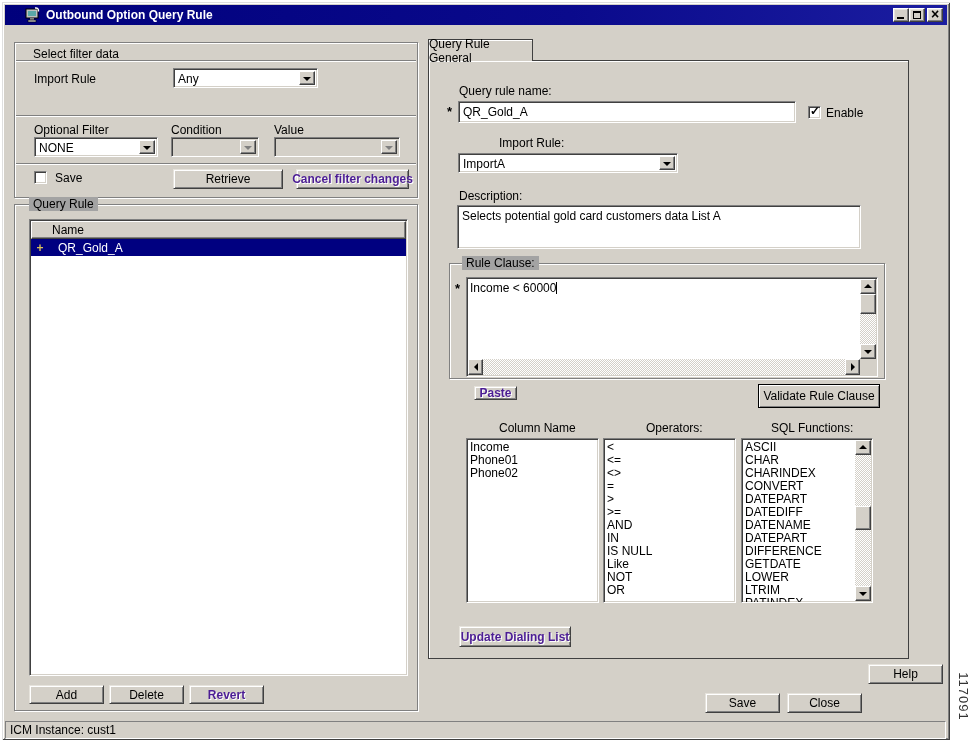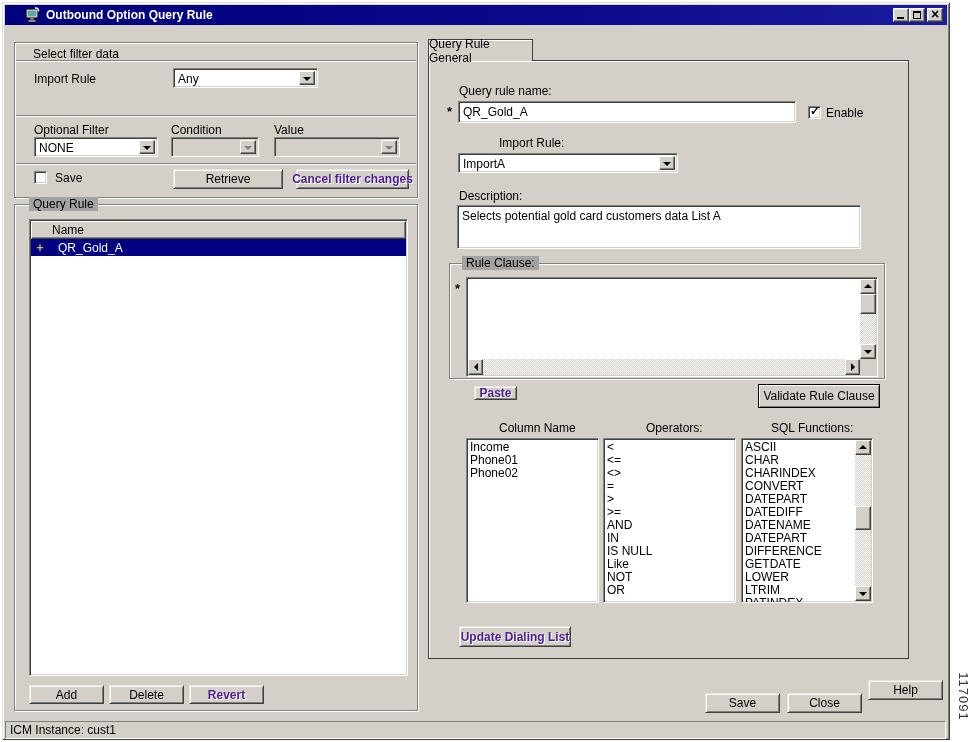--- a/index.html
+++ b/index.html
@@ -238,20 +238,23 @@
     <div class="label" style="left:30px; top:128px;">Description:</div>
     <div class="textbox" style="left:28px; top:144px; width:404px; height:44px;">
       <span>Selects potential gold card customers data List A</span>
     </div>
 
     <div class="group" style="left:20px; top:202px; width:436px; height:116px;">
       <div class="group-label" style="left:12px;">Rule Clause:</div>
       <span class="asterisk" style="left:5px; top:17px;">*</span>
 
       <div class="field" style="position:absolute; left:16px; top:13px; width:412px; height:100px;">
+        <div style="position:absolute; left:3px; top:3px; right:18px; bottom:19px; overflow:hidden;">
+          <span>Income &lt; 60000</span><span class="caret"></span>
+        </div>
 
         <div class="checker" style="position:absolute; right:1px; top:1px; width:16px; bottom:17px;">
           <div class="scroll-btn" style="left:0; top:0; width:16px; height:15px;">
               <i class="tri-up"></i>
             </div>
           <div class="thumb" style="left:0; top:15px; width:16px; height:20px;"></div>
           <div class="scroll-btn" style="left:0; bottom:0; width:16px; height:15px;">
               <i class="tri-down"></i>
             </div>
         </div>
@@ -317,21 +320,21 @@
         <div class="list-item">LOWER</div>
         <div class="list-item">LTRIM</div>
         <div class="list-item">PATINDEX</div>
       </div>
 
     <div class="btn disabled" style="left:30px; top:565px; width:112px; height:21px;">Update Dialing List</div>
   </div>
 
   <div class="btn" style="left:703px; top:691px; width:75px; height:20px;">Save</div>
   <div class="btn" style="left:785px; top:691px; width:75px; height:20px;">Close</div>
-  <div class="btn" style="left:866px; top:678px; width:75px; height:20px;">Help</div>
+  <div class="btn" style="left:866px; top:662px; width:75px; height:20px;">Help</div>
 
   <div class="statusbar">
     <span>ICM Instance: cust1</span>
   </div>
 </div>
 
 <div class="fig-num">
   <span>117091</span>
 </div>
 

